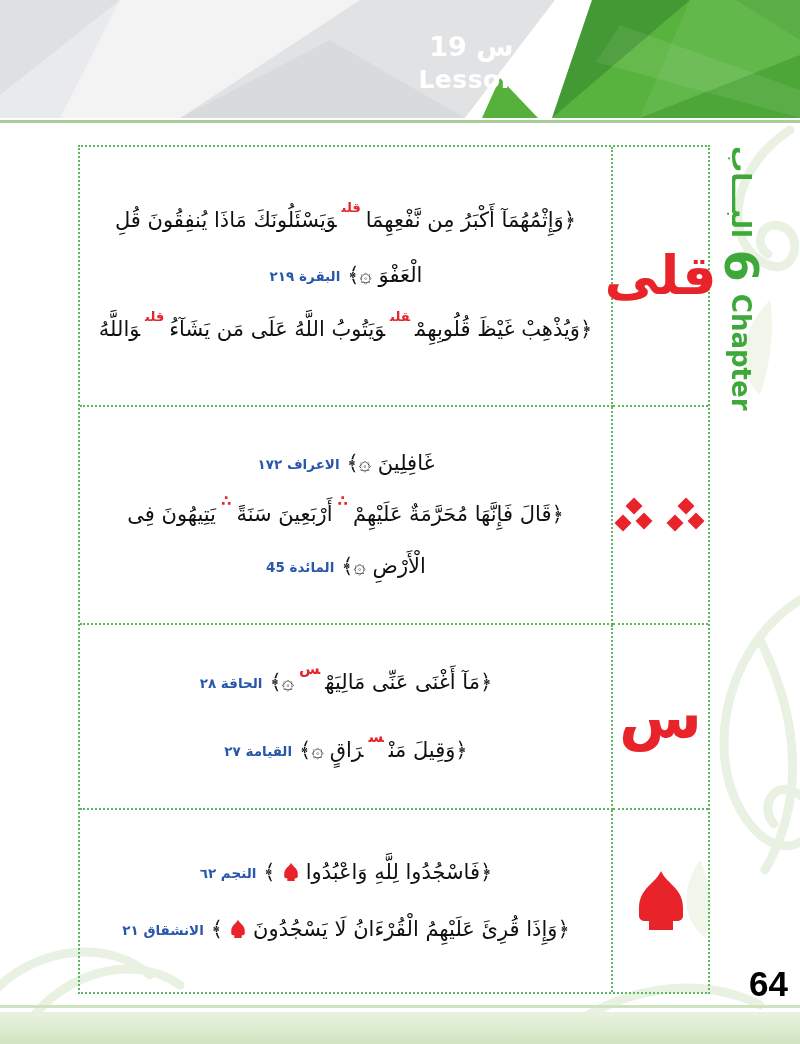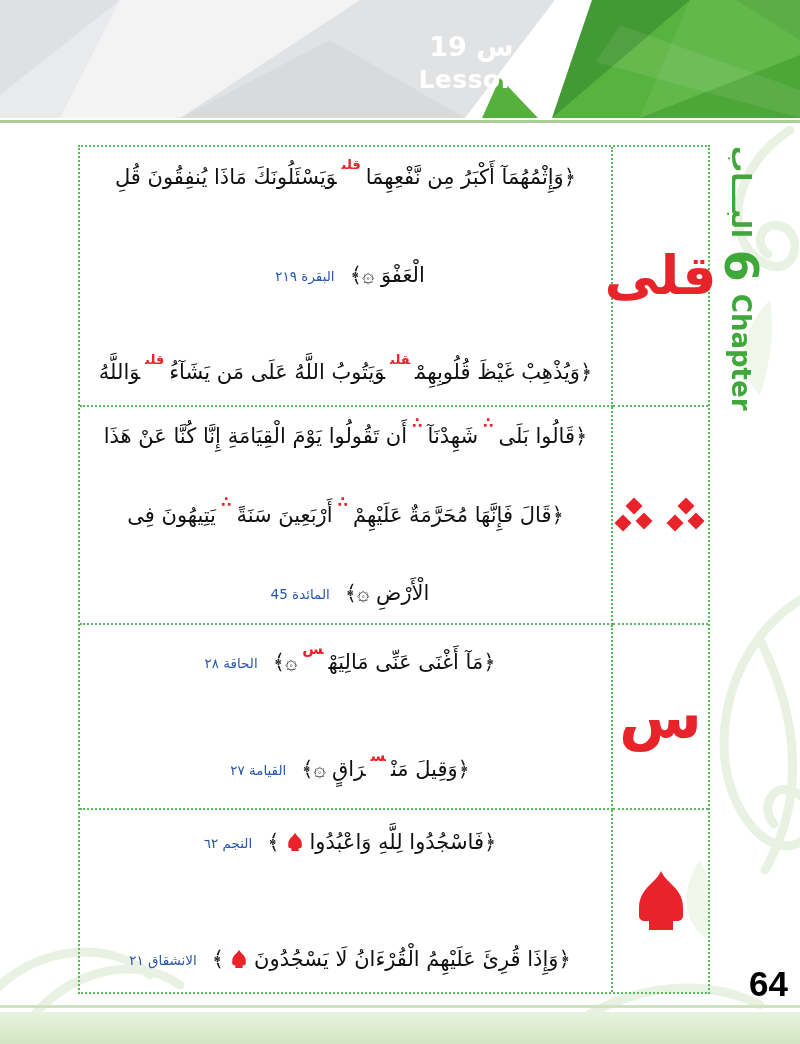--- a/index.html
+++ b/index.html
@@ -27,28 +27,28 @@
   .ct-en{font-size:26px}
 
   
   .quran-table{position:absolute;left:78px;top:145px;width:632px;z-index:2;
                display:grid;grid-template-columns:533px 95px;
                grid-template-rows:260px 218px 185px 182px;
                border:2px dotted #5cb85c;background:transparent}
   .cell{min-width:0}
   .bb{border-bottom:2px dotted #5cb85c}
   .v-cell{border-right:2px dotted #5cb85c;display:flex;flex-direction:column;
-          justify-content:space-between;align-items:center;direction:rtl;padding:4px 6px}
+          justify-content:center;align-items:center;direction:rtl;padding:4px 6px}
   .s-cell{display:flex;align-items:center;justify-content:center}
   .vline{direction:rtl;text-align:center;white-space:nowrap;font-size:21px;line-height:50px}
   .r1 .vline{line-height:53px}
   .r3 .vline{line-height:66px}
   .r4 .vline{line-height:56px}
   .v{margin:0 3px}
-  .ref{font-size:13.5px;font-weight:normal;color:#2857ab;margin:0 12px;vertical-align:1px}
+  .ref{font-size:13.5px;font-weight:bold;color:#2857ab;margin:0 4px;vertical-align:1px}
   .qmark{color:#e8232a;font-size:13px;font-weight:bold;position:relative;top:-15px;margin:0 2px}
   .dmark{color:#e8232a;font-size:15px;font-weight:bold;position:relative;top:-15px;margin:0 2px;letter-spacing:-1px}
   .smark{color:#e8232a;font-size:15px;font-weight:bold;position:relative;top:-15px;margin:0 2px}
   .inline-dome{vertical-align:-3px;margin:0 4px}
 
   .big-qala{font-size:54px;font-weight:bold;color:#e8232a;line-height:1}
   .big-seen{font-size:60px;font-weight:bold;color:#e8232a;line-height:1}
   .muanaqah{display:flex;gap:16px}
   .dots3{position:relative;width:36px;height:31px;display:inline-block}
   .dots3 i{position:absolute;width:12px;height:12px;background:#e8232a;transform:rotate(45deg)}
@@ -125,21 +125,21 @@
     <div class="vline">
       <span class="v">﴿وَيُذْهِبْ غَيْظَ قُلُوبِهِمْ</span><span class="qmark">قلى</span><span class="v">وَيَتُوبُ اللَّهُ عَلَى مَن يَشَآءُ</span><span class="qmark">قلى</span><span class="v">وَاللَّهُ</span>
     </div>
   </div>
   <div class="cell s-cell bb">
     <div class="big-qala">قلى</div>
   </div>
 
   <div class="cell v-cell r2 bb">
     <div class="vline">
-      <span class="v">﴿قَالُوا بَلَى</span><span class="dmark">∴</span><span class="v">شَهِدْنَآ</span><span class="dmark">∴</span><span class="v">أَن تَقُولُوا يَوْمَ الْقِيَامَةِ إِنَّا كُنَّا عَنْ هَذَا</span>
+      <span class="v">غَافِلِينَ ۞﴾</span><span class="ref">الاعراف ١٧٢</span>
     </div>
     <div class="vline">
       <span class="v">﴿قَالَ فَإِنَّهَا مُحَرَّمَةٌ عَلَيْهِمْ</span><span class="dmark">∴</span><span class="v">أَرْبَعِينَ سَنَةً</span><span class="dmark">∴</span><span class="v">يَتِيهُونَ فِى</span>
     </div>
     <div class="vline">
       <span class="v">الْأَرْضِ ۞﴾</span><span class="ref">المائدة 45</span>
     </div>
   </div>
   <div class="cell s-cell bb">
     <div class="muanaqah">

